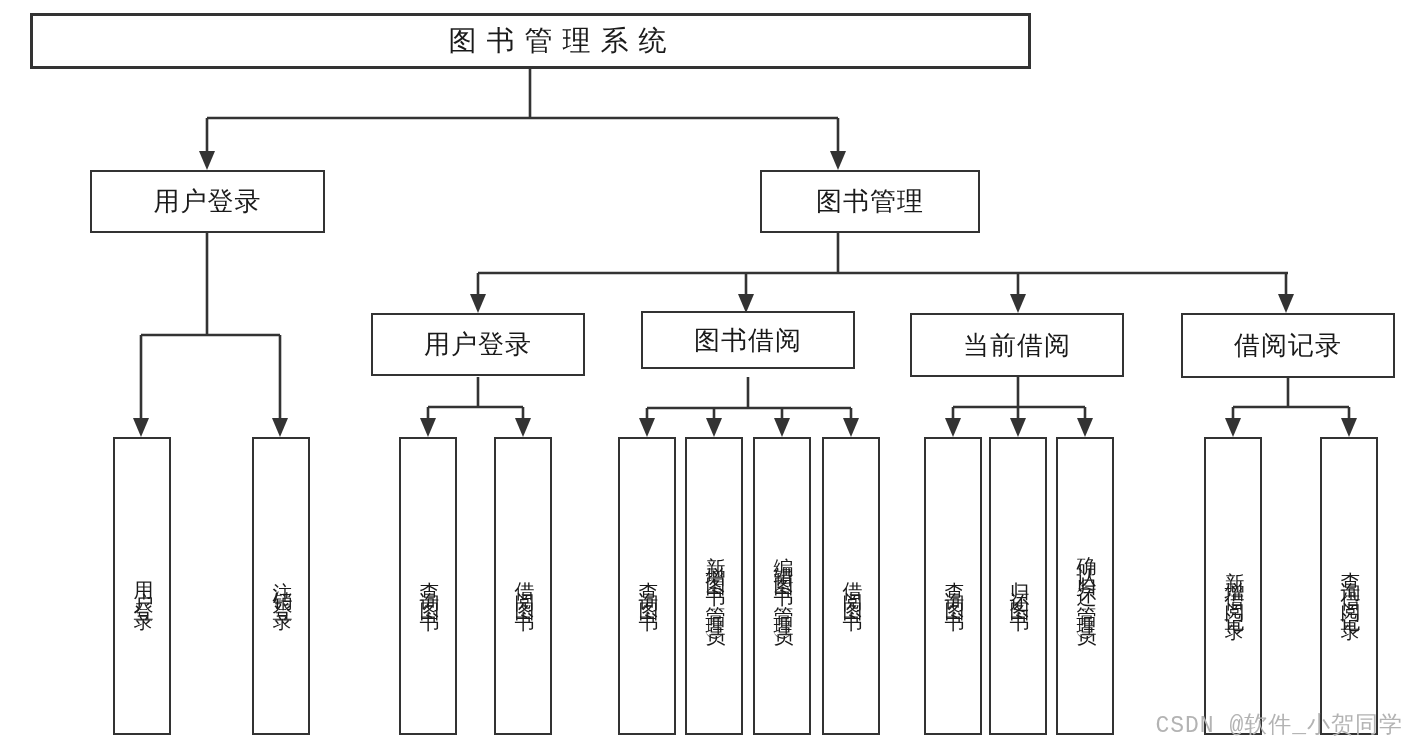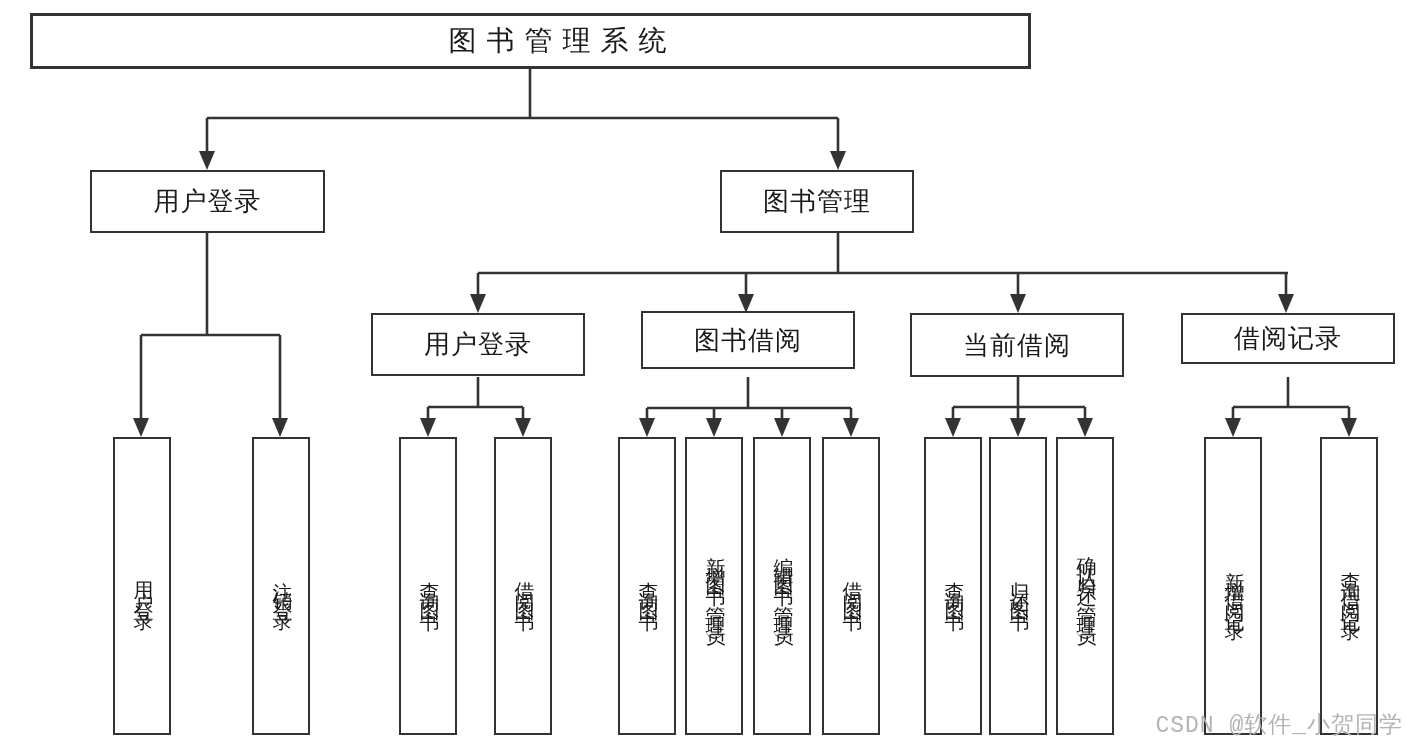--- a/index.html
+++ b/index.html
@@ -80,34 +80,34 @@
     </g>
   </svg>
 
   <div class="node h root" style="left:22px;top:13px;width:1001px;height:56px">
     <span class="lbl">图书管理系统</span>
   </div>
 
   <div class="node h" style="left:82px;top:170px;width:235px;height:63px">
     <span class="lbl">用户登录</span>
   </div>
-  <div class="node h" style="left:712px;top:170px;width:194px;height:63px">
+  <div class="node h" style="left:752px;top:170px;width:220px;height:63px">
     <span class="lbl">图书管理</span>
   </div>
 
   <div class="node h" style="left:363px;top:313px;width:214px;height:63px">
     <span class="lbl">用户登录</span>
   </div>
   <div class="node h" style="left:633px;top:311px;width:214px;height:58px">
     <span class="lbl">图书借阅</span>
   </div>
   <div class="node h" style="left:902px;top:313px;width:214px;height:64px">
     <span class="lbl">当前借阅</span>
   </div>
-  <div class="node h" style="left:1173px;top:313px;width:214px;height:51px">
+  <div class="node h" style="left:1173px;top:313px;width:214px;height:65px">
     <span class="lbl">借阅记录</span>
   </div>
 
   <div class="node v" style="left:105px;top:437px;width:58px;height:298px">
     <span class="lbl">用户登录</span>
   </div>
   <div class="node v" style="left:244px;top:437px;width:58px;height:298px">
     <span class="lbl">注销登录</span>
   </div>
 

